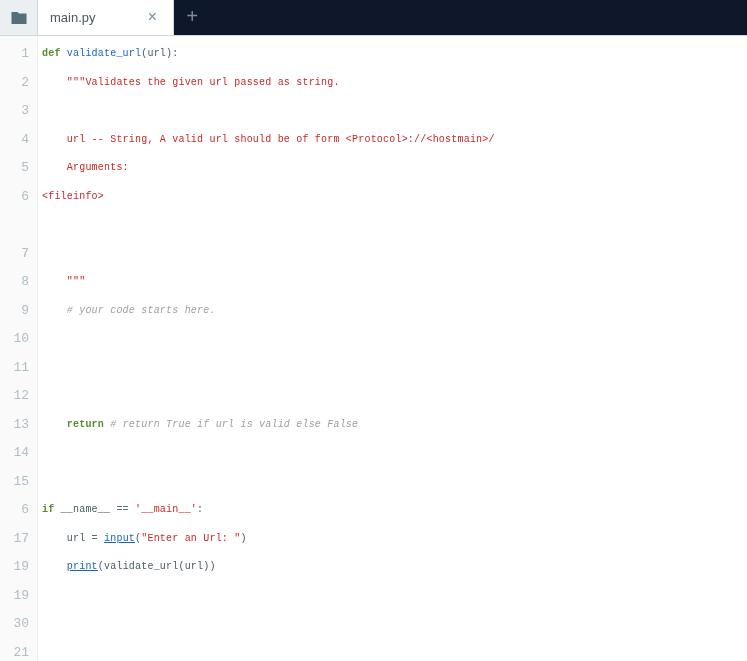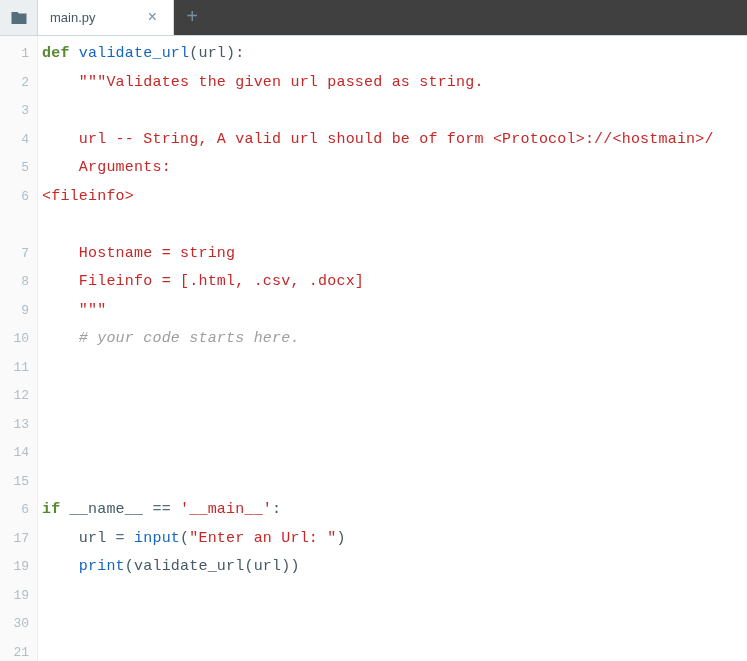--- a/index.html
+++ b/index.html
@@ -1,33 +1,33 @@
 <!DOCTYPE html>
 <html><head>
 <meta charset="utf-8">
 <style>
 * { margin: 0; padding: 0; box-sizing: border-box; }
 body { font-family: Consolas, 'Courier New', monospace; font-size: 14px; background: #fff; width: 747px; height: 661px; overflow: hidden; }
 .editor-container { display: flex; flex-direction: column; width: 100%; height: 100%; }
-.tab-bar { display: flex; align-items: center; background: #404040; border-bottom: 1px solid #cfd8dc; height: 36px; }
+.tab-bar { display: flex; align-items: center; background: #0f172a; border-bottom: 1px solid #cfd8dc; height: 36px; }
 .side-icon-box { width: 38px; height: 100%; display: flex; align-items: center; justify-content: center; background: #eceff1; border-right: 1px solid #cfd8dc; }
 .side-icon-box svg { width: 18px; height: 18px; fill: #546e7a; }
 .tab { display: flex; align-items: center; padding: 0 12px; height: 100%; background: #fff; border-right: 1px solid #cfd8dc; cursor: pointer; gap: 48px; }
 .tab-title { color: #455a64; font-family: -apple-system, BlinkMacSystemFont, 'Segoe UI', sans-serif; font-size: 13px; }
 .tab-close { color: #78909c; font-size: 16px; line-height: 1; cursor: pointer; padding: 2px 4px; }
 .add-tab { width: 36px; height: 100%; display: flex; align-items: center; justify-content: center; color: #78909c; font-size: 20px; cursor: pointer; }
 .editor-body { display: flex; flex: 1; overflow: hidden; }
 .gutter { width: 38px; background: #fafafa; border-right: 1px solid #eceff1; text-align: right; padding-top: 4px; }
 .gutter .ln { color: #b0bec5; font-size: 13px; padding: 0 8px; height: 28.5px; line-height: 28.5px; }
 .code-area { flex: 1; padding-top: 4px; padding-left: 4px; overflow: hidden; position: relative; }
-.code-line { height: 28.5px; line-height: 28.5px; white-space: pre; font-size: 15px; letter-spacing: 0.2px; }
+.code-line { height: 28.5px; line-height: 28.5px; white-space: pre; font-size: 10px; letter-spacing: 0.2px; }
 .wrap-line { padding-left: 0; }
 .tok-kw { color: #558b2f; font-weight: bold; }
 .tok-def { color: #1565c0; }
-.tok-builtin { color: #1565c0; }
+.tok-builtin { color: #1565c0; text-decoration: underline; }
 .tok-str { color: #c62828; }
 .tok-comment { color: #9e9e9e; font-style: italic; margin-top: 29px; }
 .tok-op { color: #546e7a; }
 .tok-plain { color: #455a64; }
 .tok-var { color: #455a64; }
 </style>
 </head>
 <body>
 
 <div class="editor-container">
@@ -73,27 +73,27 @@
     </div>
 
     <div class="code-area">
       <div class="code-line"><span class="tok-kw">def</span><span class="tok-plain"> </span><span class="tok-def">validate_url</span><span class="tok-plain">(</span><span class="tok-var">url</span><span class="tok-plain">):</span></div>
       <div class="code-line"><span class="tok-plain">    </span><span class="tok-str">"""Validates the given url passed as string.</span></div>
       <div class="code-line"><span class="tok-plain"></span></div>
       <div class="code-line"><span class="tok-plain">    </span><span class="tok-str">url -- String, A valid url should be of form &lt;Protocol&gt;://&lt;hostmain&gt;/</span></div>
       <div class="code-line"><span class="tok-plain">    </span><span class="tok-str">Arguments:</span></div>
       <div class="code-line wrap-line"><span class="tok-str">&lt;fileinfo&gt;</span></div>
       <div class="code-line"><span class="tok-plain"></span></div>
-      <div class="code-line"><span class="tok-plain">    </span><span class="tok-str">Hostname = string</span></div>
-      <div class="code-line"><span class="tok-plain">    </span><span class="tok-str">Fileinfo = [.html, .csv, .docx]</span></div>
+      <div class="code-line"><span class="tok-plain">    </span></div>
       <div class="code-line"><span class="tok-plain">    </span><span class="tok-str">"""</span></div>
       <div class="code-line"><span class="tok-plain">    </span><span class="tok-comment"># your code starts here.</span></div>
       <div class="code-line"><span class="tok-plain"></span></div>
       <div class="code-line"><span class="tok-plain"></span></div>
       <div class="code-line"><span class="tok-plain"></span></div>
+      <div class="code-line"><span class="tok-plain">    </span><span class="tok-kw">return</span><span class="tok-plain"> </span><span class="tok-comment"># return True if url is valid else False</span></div>
       <div class="code-line"><span class="tok-plain"></span></div>
       <div class="code-line"><span class="tok-plain"></span></div>
       <div class="code-line"><span class="tok-kw">if</span><span class="tok-plain"> </span><span class="tok-var">__name__</span><span class="tok-op"> == </span><span class="tok-str">'__main__'</span><span class="tok-plain">:</span></div>
       <div class="code-line"><span class="tok-plain">    </span><span class="tok-var">url</span><span class="tok-op"> = </span><span class="tok-builtin">input</span><span class="tok-plain">(</span><span class="tok-str">"Enter an Url: "</span><span class="tok-plain">)</span></div>
       <div class="code-line"><span class="tok-plain">    </span><span class="tok-builtin">print</span><span class="tok-plain">(</span><span class="tok-var">validate_url</span><span class="tok-plain">(</span><span class="tok-var">url</span><span class="tok-plain">)</span><span class="tok-plain">)</span></div>
       <div class="code-line"><span class="tok-plain"></span></div>
     </div>
   </div>
 </div>
 

